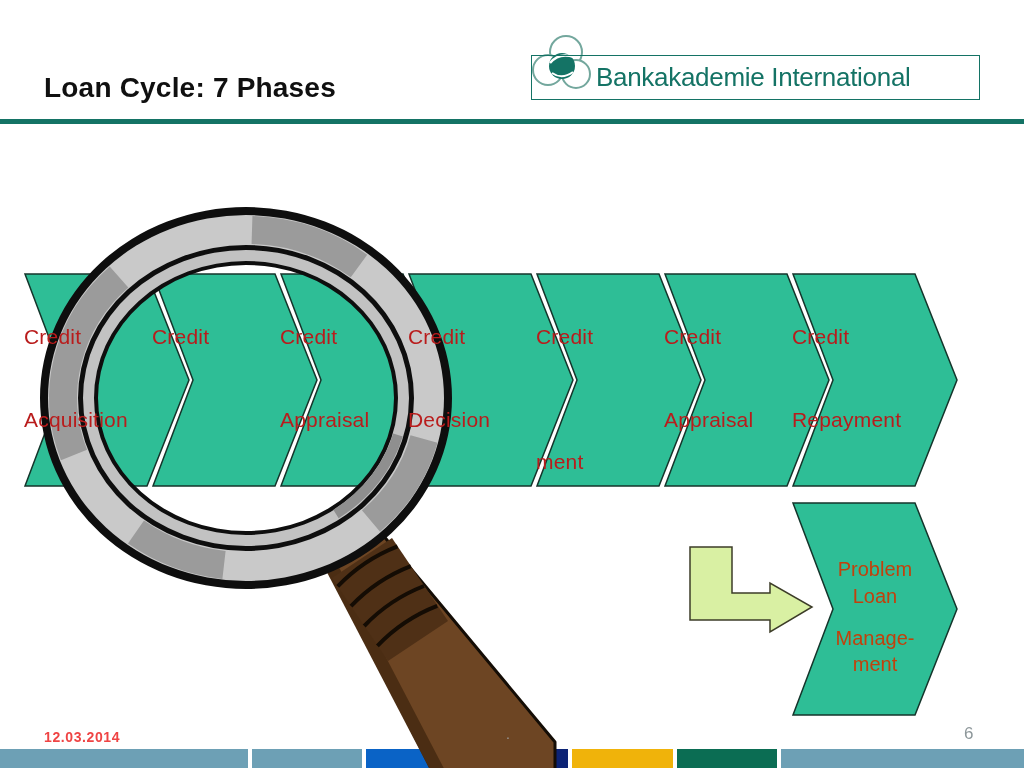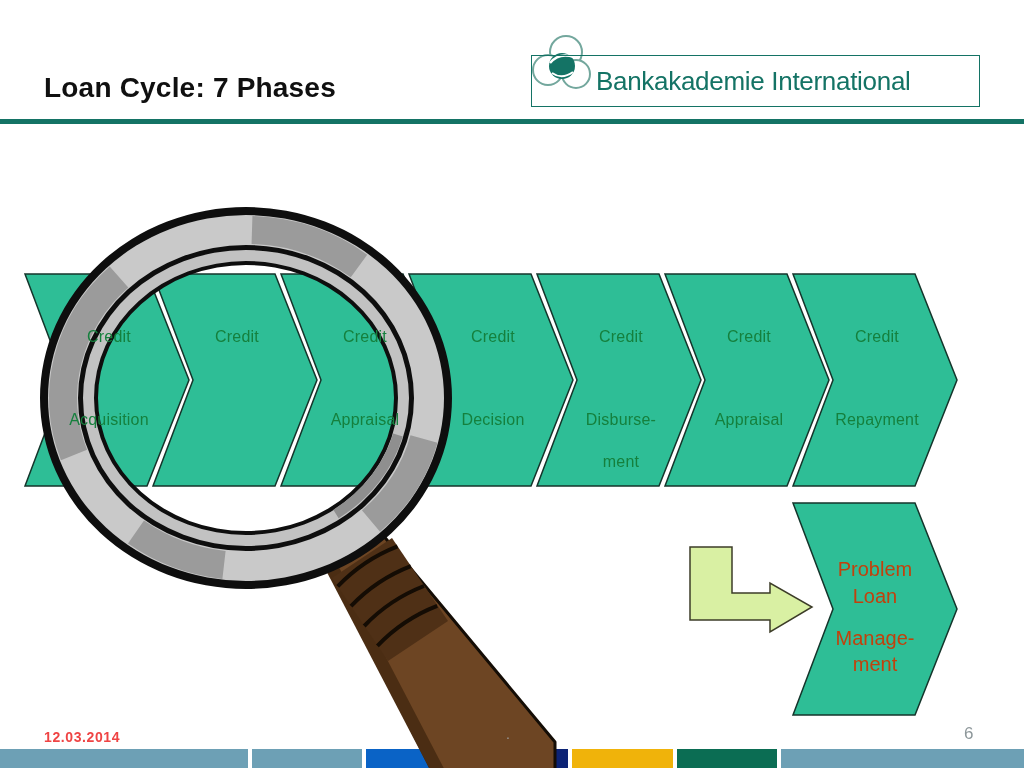--- a/index.html
+++ b/index.html
@@ -1,25 +1,25 @@
 <!DOCTYPE html>
 <html><head>
 <meta charset="utf-8">
 <style>
   html,body{margin:0;padding:0;background:#ffffff;}
   .slide{position:relative;width:1024px;height:768px;overflow:hidden;background:#ffffff;
          font-family:"Liberation Sans",sans-serif;}
   svg.layer{position:absolute;left:0;top:0;}
   .title{position:absolute;left:44px;top:72px;font-size:28px;font-weight:bold;color:#101010;
          letter-spacing:0.2px;}
-  .logo-box{position:absolute;left:531px;top:55px;width:449px;height:52px;
+  .logo-box{position:absolute;left:531px;top:55px;width:449px;height:45px;
             border:1.5px solid #147365;box-sizing:border-box;display:flex;align-items:center;}
   .logo-text{margin-left:64px;font-size:26px;color:#147365;letter-spacing:-0.3px;}
   .divider{position:absolute;left:0;top:119px;width:1024px;height:5px;background:#147365;}
-  .lbl{position:absolute;width:170px;text-align:center;color:#15803d;font-size:16px;
+  .lbl{position:absolute;width:170px;text-align:left;color:#b91c1c;font-size:21px;
        line-height:23px;letter-spacing:0.2px;z-index:30;}
   .c0{left:24px}.c1{left:152px}.c2{left:280px}.c3{left:408px}
   .c4{left:536px}.c5{left:664px}.c6{left:792px}
   .row1{top:325px}.row2{top:408px}.row3{top:450px}
   .plbl{position:absolute;left:790px;width:170px;text-align:center;color:#c2410c;
         font-size:20px;z-index:30;}
   .p-top{top:556px;line-height:27px;}
   .p-bot{top:625px;line-height:26px;}
   .footer-date{position:absolute;left:44px;top:729px;font-size:14px;color:#ef4444;
                letter-spacing:0.6px;font-weight:bold;}
@@ -104,21 +104,20 @@
   <div class="divider"></div>
 
   <div class="lbl c0 row1">Credit</div>
   <div class="lbl c0 row2">Acquisition</div>
   <div class="lbl c1 row1">Credit</div>
   <div class="lbl c2 row1">Credit</div>
   <div class="lbl c2 row2">Appraisal</div>
   <div class="lbl c3 row1">Credit</div>
   <div class="lbl c3 row2">Decision</div>
   <div class="lbl c4 row1">Credit</div>
-  <div class="lbl c4 row2">Disburse-</div>
   <div class="lbl c4 row3">ment</div>
   <div class="lbl c5 row1">Credit</div>
   <div class="lbl c5 row2">Appraisal</div>
   <div class="lbl c6 row1">Credit</div>
   <div class="lbl c6 row2">Repayment</div>
 
   <div class="plbl p-top">
     <div>Problem</div>
     <div>Loan</div>
   </div>

